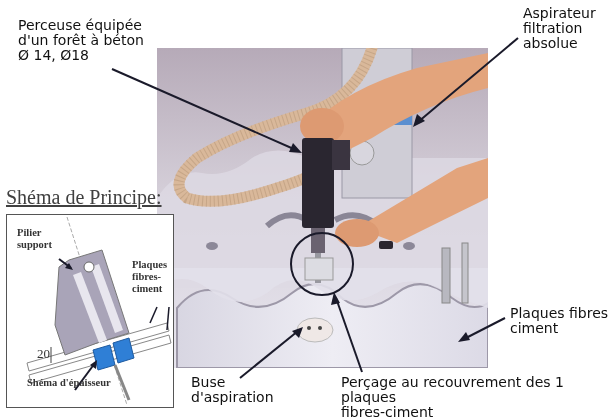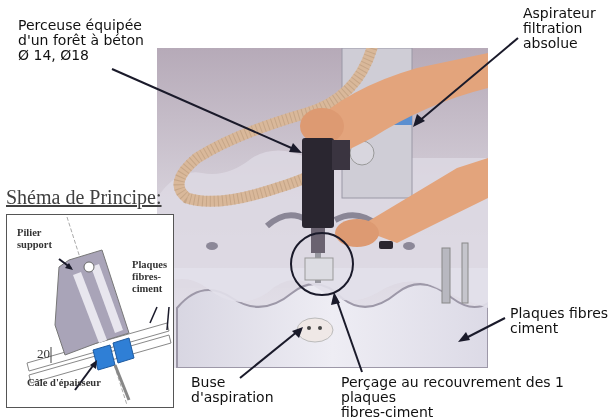--- a/index.html
+++ b/index.html
@@ -126,21 +126,21 @@
     <line x1="68" y1="175" x2="88" y2="148" stroke="#1a1a2a" stroke-width="2"></line>
     <polygon points="90,145 89,154 83,150" fill="#1a1a2a"></polygon>
     <line x1="150" y1="92" x2="143" y2="108" stroke="#1a1a2a" stroke-width="1.5"></line>
     <line x1="162" y1="92" x2="160" y2="115" stroke="#1a1a2a" stroke-width="1.5"></line>
   </svg>
   <div class="slabel" style="left:10px; top:12px;">Pilier
 support</div>
   <div class="slabel" style="left:125px; top:44px;">Plaques
 fibres-
 ciment</div>
-  <div class="slabel" style="left:20px; top:162px;">Câle d'épaisseur</div>
+  <div class="slabel" style="left:20px; top:162px;">Shéma d'épaisseur</div>
   <div class="slabel" style="left:30px; top:133px; font-weight:normal; font-size:13px;">20</div>
 </div>
 
 <svg id="overlay" width="614" height="417" viewBox="0 0 614 417">
   <g stroke="#1a1a2a" stroke-width="2" fill="none">
     <line x1="112" y1="69" x2="296" y2="150"></line>
     <line x1="518" y1="38" x2="418" y2="122"></line>
     <line x1="505" y1="318" x2="464" y2="339"></line>
     <line x1="240" y1="378" x2="298" y2="331"></line>
     <line x1="362" y1="372" x2="336" y2="298"></line>

